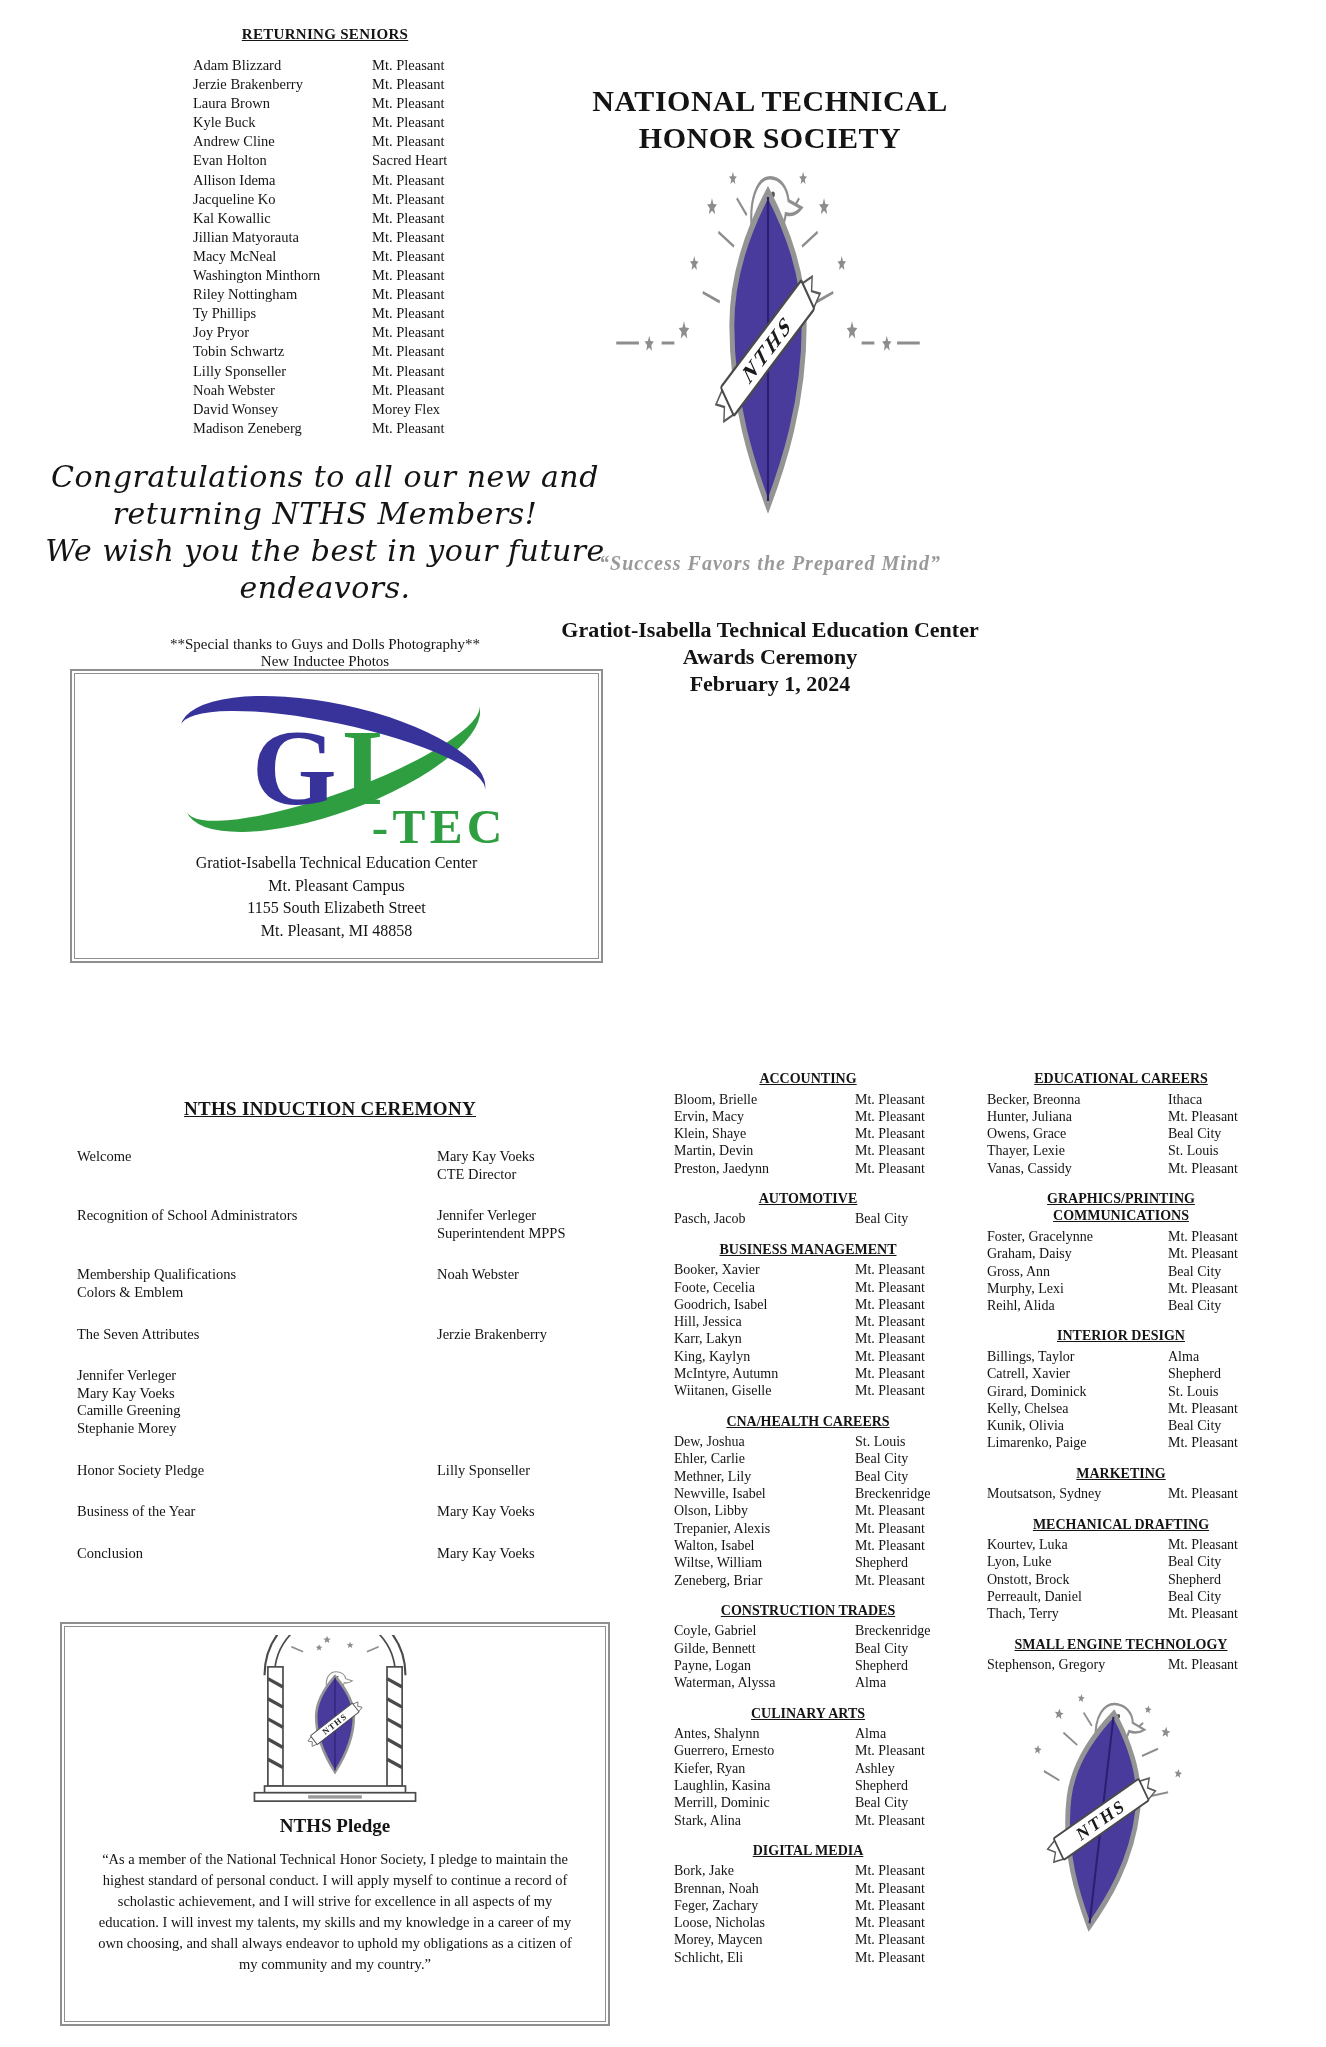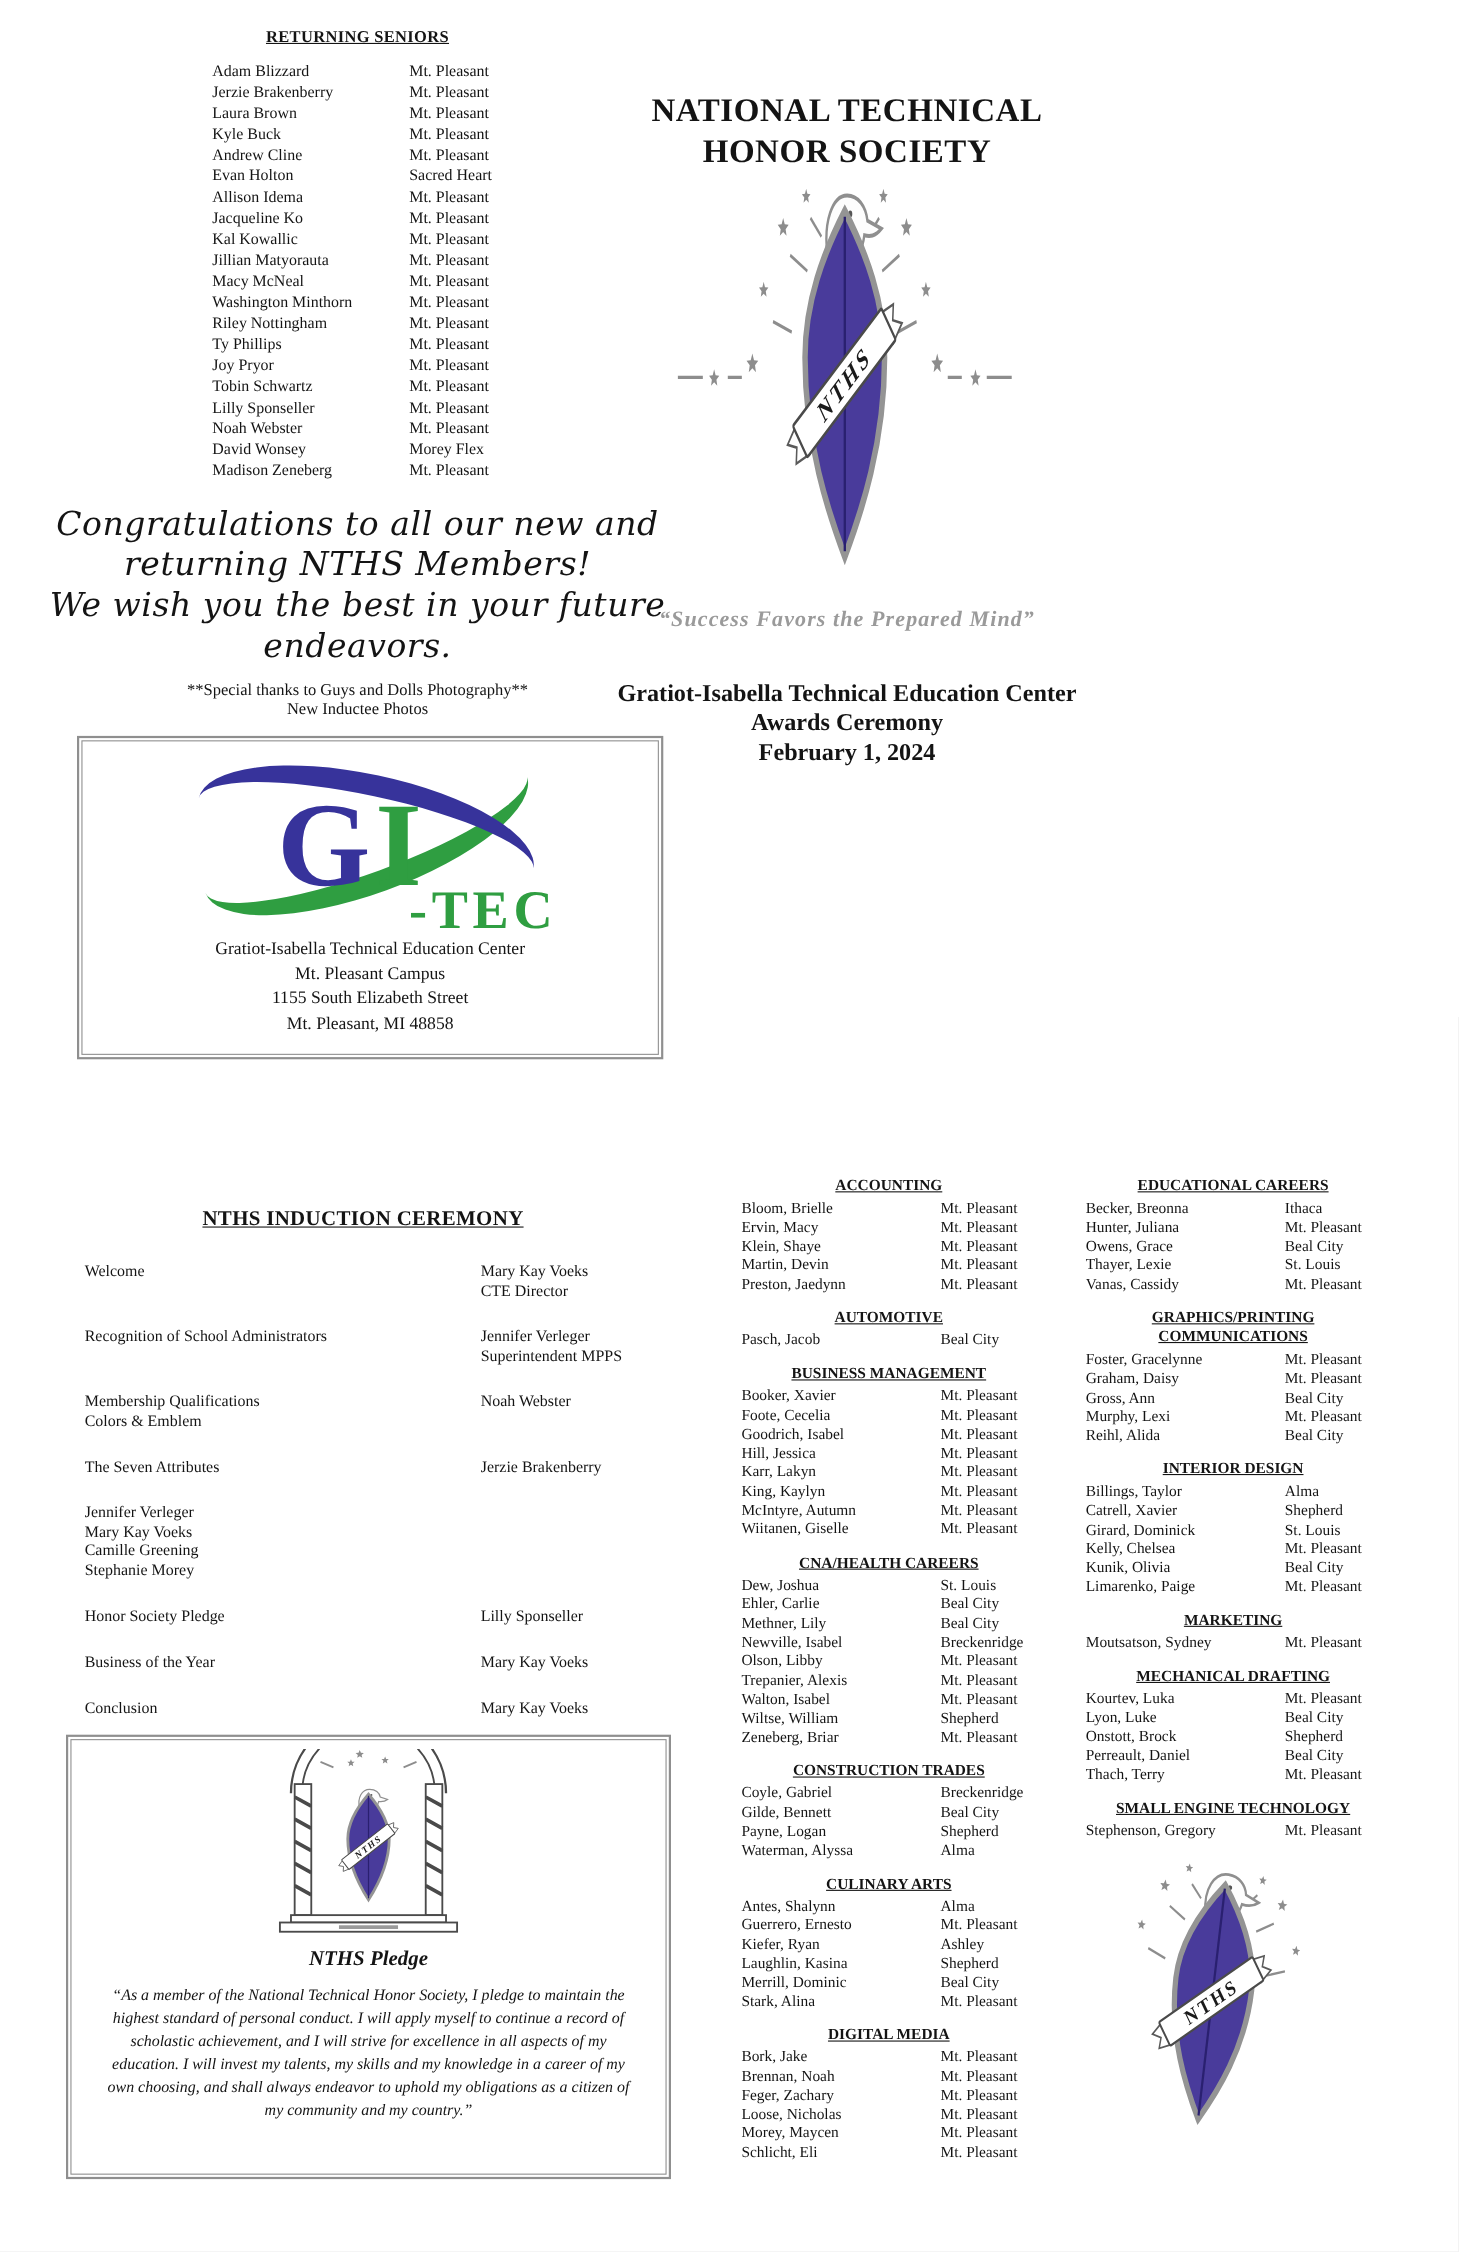--- a/index.html
+++ b/index.html
@@ -9,42 +9,42 @@
   .ml{white-space:pre-line;}
   
   .sec-seniors{left:40px;top:26px;width:570px;}
   .sen-title{margin:0 0 13px 0;text-align:center;font-size:15px;font-weight:bold;
              text-decoration:underline;letter-spacing:.3px;}
   .sen-list{padding-left:153px;}
   .sen-row{display:grid;grid-template-columns:179px 130px;font-size:14.5px;line-height:19.1px;}
   
   .congrats{left:0;top:458px;width:650px;text-align:center;font-family:"DejaVu Serif",serif;
             font-style:italic;font-size:30px;line-height:37px;letter-spacing:.5px;}
-  .thanks{left:0;top:620px;width:650px;text-align:center;font-size:15px;line-height:17px;}
+  .thanks{left:0;top:636px;width:650px;text-align:center;font-size:15px;line-height:17px;}
   
   .dbox{border:2px solid #8f8f8f;padding:2px;background:#fff;box-sizing:border-box;}
   .dbox-inner{border:1px solid #8f8f8f;width:100%;height:100%;box-sizing:border-box;}
   .gitec-box{left:70px;top:669px;width:533px;height:294px;}
   .gitec-logo{display:block;margin:6px auto 0;width:460px;height:170px;overflow:visible;}
   .gitec-addr{text-align:center;font-size:16px;line-height:22.5px;margin-top:2px;}
   
   .nths-title{left:520px;top:82px;width:500px;text-align:center;font-size:30px;line-height:37px;
               font-weight:bold;letter-spacing:.5px;margin:0;}
   .emblem-top{left:612px;top:162px;width:312px;height:362px;}
   .motto{left:500px;top:552px;width:540px;text-align:center;font-size:20px;font-weight:bold;
          font-style:italic;color:#9a9a9a;letter-spacing:1px;}
   .event{left:520px;top:616px;width:500px;text-align:center;font-size:22px;line-height:27px;font-weight:bold;}
   
   .cer-title{left:40px;top:1098px;width:580px;text-align:center;font-size:19px;font-weight:bold;
              text-decoration:underline;margin:0;letter-spacing:.3px;}
   .agenda{left:77px;top:1148px;width:560px;}
   .agrow{display:grid;grid-template-columns:360px 200px;margin-bottom:24px;
          font-size:14.5px;line-height:17.6px;}
   
-  .pledge-box{left:60px;top:1577px;width:550px;height:404px;font-style:italic;}
+  .pledge-box{left:60px;top:1622px;width:550px;height:404px;}
   .arch-emblem{display:block;margin:8px auto 0;width:228px;height:172px;}
   .pledge-title{text-align:center;font-size:19px;font-weight:bold;margin:8px 0 0 0;}
   .pledge-text{font-size:14.5px;line-height:21px;text-align:center;margin:12px 28px 0 28px;}
   
   .programs{left:674px;top:1070px;width:585px;display:grid;grid-template-columns:268px 268px;column-gap:45px;align-items:start;}
   .pcol{min-width:0;}
   .psec{margin-bottom:13px;}
   .psec-title{text-align:center;font-size:14px;font-weight:bold;text-decoration:underline;
               margin:0 0 3px 0;line-height:17.5px;white-space:pre-line;}
   .prow{display:grid;grid-template-columns:181px auto;font-size:14px;line-height:17.3px;}

